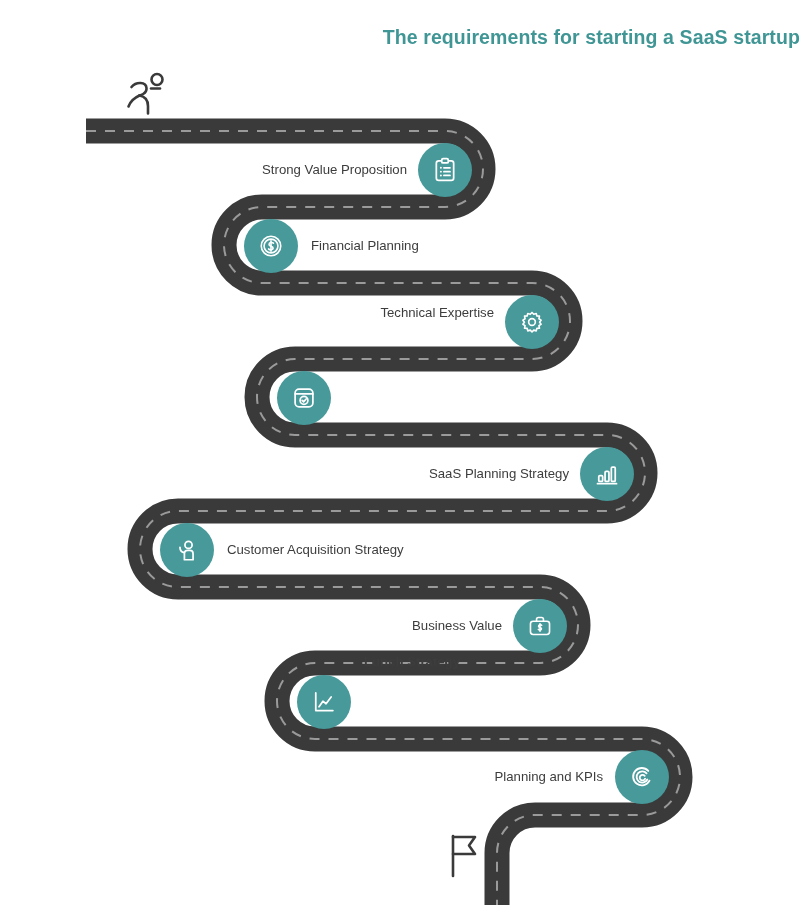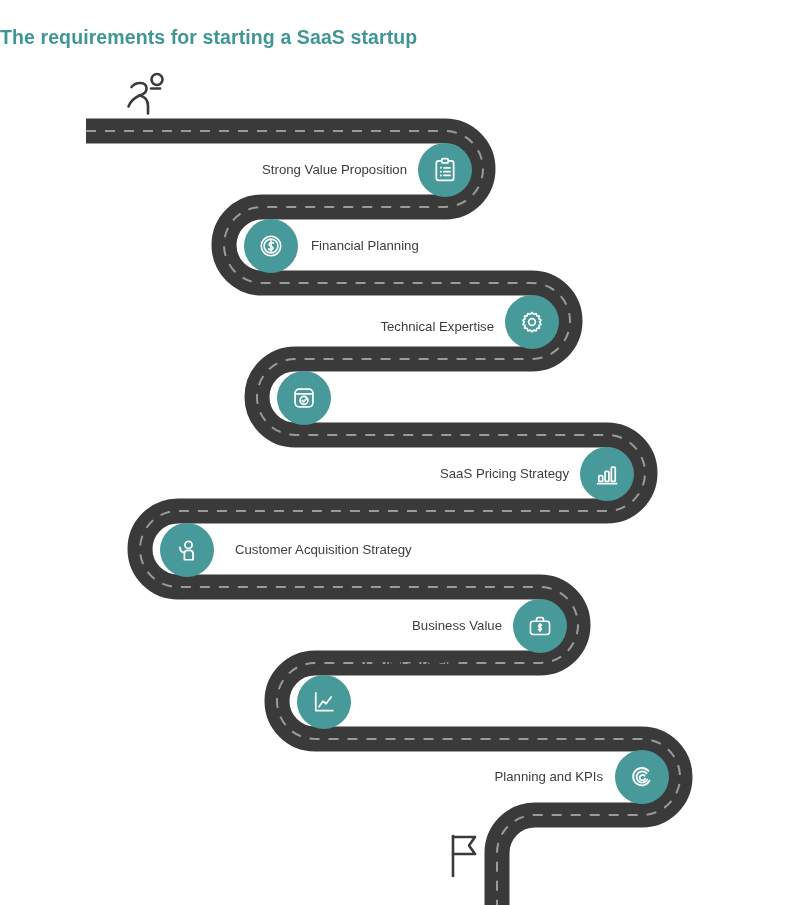--- a/index.html
+++ b/index.html
@@ -16,21 +16,21 @@
     width: 800px;
     height: 905px;
     background: #ffffff;
     overflow: hidden;
   }
   #title {
     position: absolute;
     left: 0;
     top: 26px;
     width: 800px;
-    text-align: left;
+    text-align: right;
     font-size: 19.5px;
     font-weight: bold;
     color: #3f9695;
     letter-spacing: 0.1px;
   }
   #roadmap-svg {
     position: absolute;
     left: 0;
     top: 0;
     width: 800px;
@@ -198,23 +198,23 @@
       <svg width="26" height="26" viewBox="0 0 24 24" fill="none" stroke="#ffffff" stroke-width="1.7" stroke-linecap="round">
         <path d="M17.8 6.4 A8 8 0 1 0 18.9 15.4"></path>
         <path d="M16.2 8.6 A5.2 5.2 0 1 0 16.9 14.3"></path>
         <path d="M14.5 10.9 A2.6 2.6 0 1 0 14.9 13.6"></path>
       </svg>
     </span>
   </div>
 
   <div class="step-label right-align" style="left:243px; top:163px; width:164px;">Strong Value Proposition</div>
   <div class="step-label" style="left:311px; top:239px; width:200px;">Financial Planning</div>
-  <div class="step-label right-align" style="left:325px; top:320px; width:169px;">Technical Expertise</div>
-  <div class="step-label right-align" style="left:395px; top:467px; width:174px;">SaaS Pricing Strategy</div>
-  <div class="step-label" style="left:235px; top:543px; width:270px;">Customer Acquisition Strategy</div>
+  <div class="step-label right-align" style="left:325px; top:306px; width:169px;">Technical Expertise</div>
+  <div class="step-label right-align" style="left:395px; top:467px; width:174px;">SaaS Planning Strategy</div>
+  <div class="step-label" style="left:227px; top:543px; width:270px;">Customer Acquisition Strategy</div>
   <div class="step-label right-align" style="left:350px; top:619px; width:152px;">Business Value</div>
   <div class="step-label" style="left:364px; top:655px; width:180px;font-weight:bold;">Lunch Strategy</div>
   <div class="step-label right-align" style="left:440px; top:770px; width:163px;">Planning and KPIs</div>
 
   <div class="deco-icon" style="left:444px; top:832px;">
     <svg width="40" height="50" viewBox="0 0 40 50" fill="none" stroke="#3a3a3a" stroke-width="2.6" stroke-linecap="round" stroke-linejoin="round">
       <path d="M9 4 V44"></path>
       <path d="M9 5 L31 5 L25 13.5 L31 22 L9 22"></path>
     </svg>
   </div>

